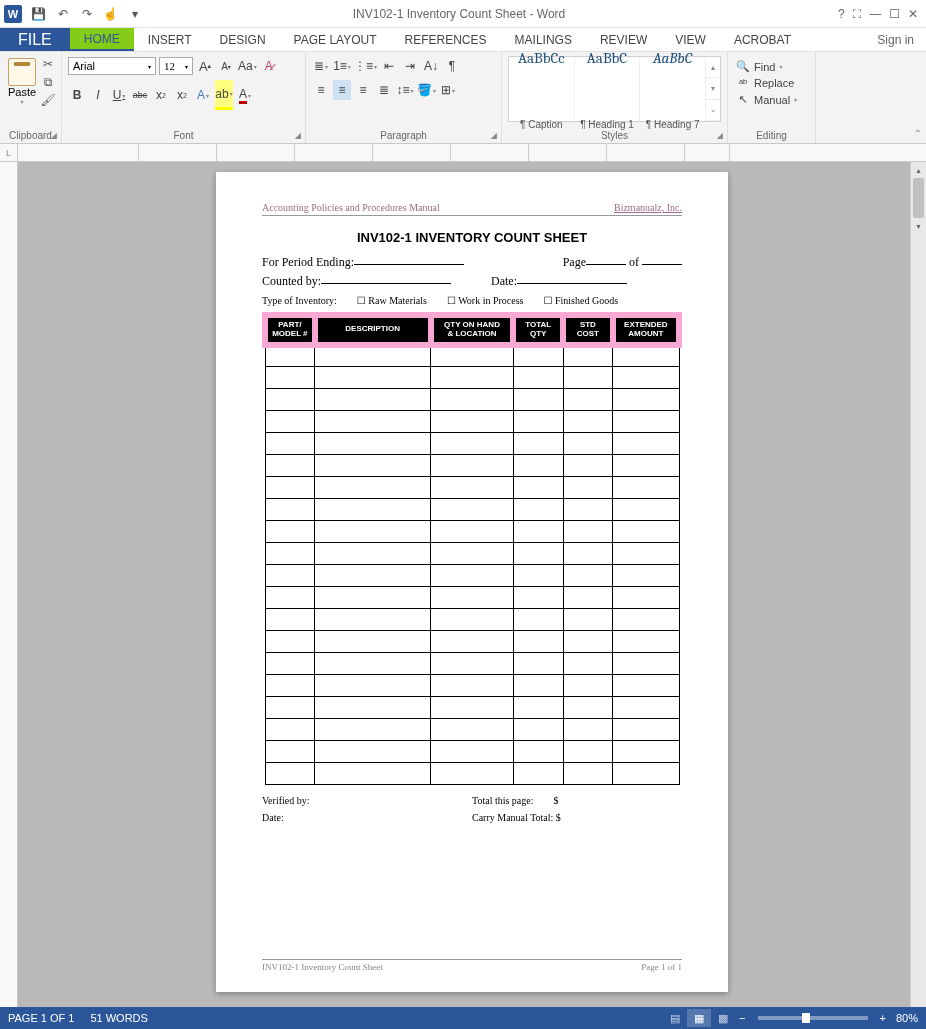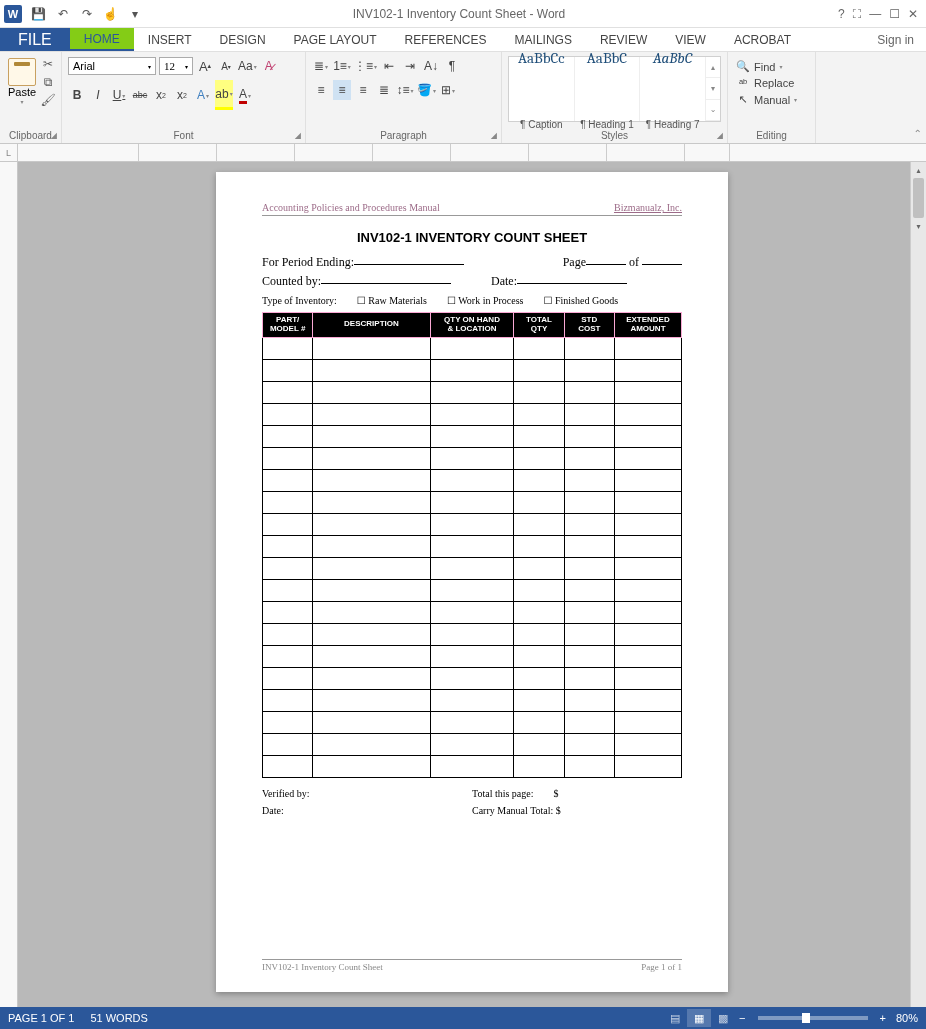--- a/index.html
+++ b/index.html
@@ -296,21 +296,21 @@
   .inv-table {
     width:100%;
     border-collapse:collapse;
     font-size:9px;
   }
   .inv-table th {
     background:#000;color:#fff;
     font-family:Arial,sans-serif;
     font-size:8px;
     padding:3px 2px;
-    border:1px solid #f9a8d4;
+    border:6px solid #f9a8d4;
     font-weight:bold;
     line-height:1.1;
   }
   .inv-table td {
     border:1px solid #000;
     height:22px;
   }
   .footer-block {
     margin-top:10px;
     font-size:10px;

